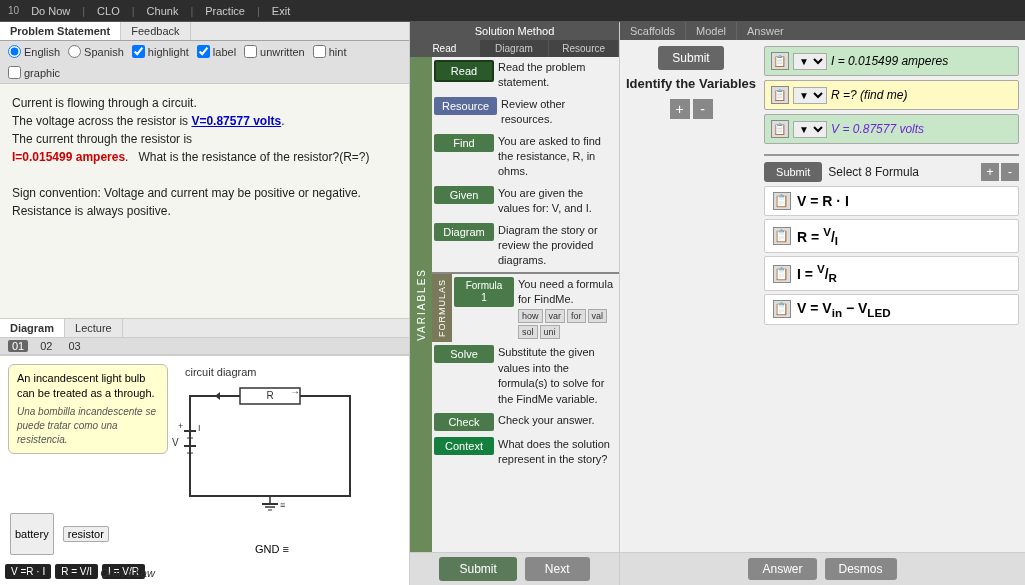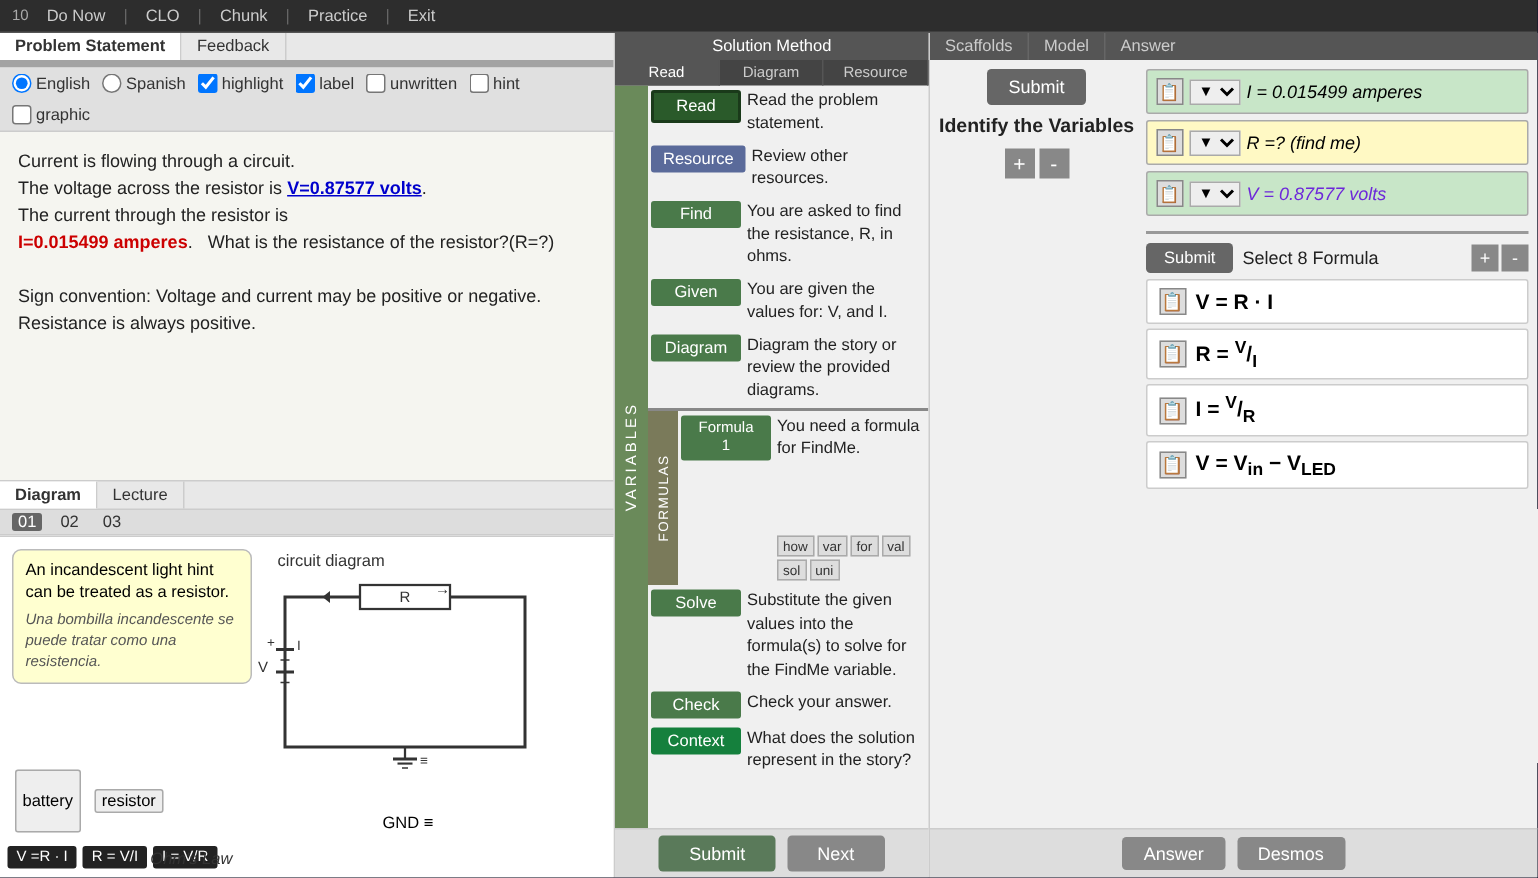--- a/index.html
+++ b/index.html
@@ -9,21 +9,21 @@
     .top-bar { display: flex; align-items: center; background: #2d2d2d; height: 22px; padding: 0 8px; gap: 12px; border-bottom: 1px solid #555; }
     .top-bar span { color: #ccc; font-size: 11px; cursor: pointer; }
     .top-bar .separator { color: #666; }
     
     
     .main-container { display: flex; height: calc(585px - 22px); }
     
     
     .left-panel { width: 410px; background: #f5f5f0; border-right: 1px solid #ccc; display: flex; flex-direction: column; }
     
-    .left-top-tabs { display: flex; background: #e8e8e8; border-bottom: 5px solid #a3a3a3; }
+    .left-top-tabs { display: flex; background: #e8e8e8; border-bottom: 1px solid #a3a3a3; }
     .left-top-tabs .tab { padding: 3px 10px; font-size: 11px; cursor: pointer; color: #333; border-right: 1px solid #ccc; }
     .left-top-tabs .tab.active { background: white; font-weight: bold; }
     
     .problem-header { display: flex; align-items: center; padding: 4px 8px; background: #e0e0e0; border-bottom: 1px solid #ccc; gap: 8px; flex-wrap: wrap; }
     .problem-header label { font-size: 11px; color: #333; display: flex; align-items: center; gap: 3px; cursor: pointer; }
     .problem-header input[type=radio], .problem-header input[type=checkbox] { cursor: pointer; }
     
     .problem-content { padding: 10px 12px; flex: 1; overflow-y: auto; font-size: 12px; color: #222; line-height: 1.5; }
     .problem-content .highlight { color: #0000cc; text-decoration: underline; font-weight: bold; }
     .problem-content .current-highlight { color: #cc0000; font-weight: bold; }
@@ -142,21 +142,21 @@
 
     <div class="diagram-numbers">
       <span class="active">01</span>
       <span>02</span>
       <span>03</span>
     </div>
 
     <div class="diagram-area" style="position:relative; height:180px; background:#fff; border-top:1px solid #ccc;">
 
       <div style="position:absolute; top:8px; left:8px; background:#ffffd0; border:1px solid #bbb; border-radius:6px; padding:6px 8px; width:160px; font-size:11px; line-height:1.4;">
-        <div>An incandescent light hint can be treated as a resistor.</div>
+        <div>An incandescent light bulb can be treated as a through.</div>
         <div style="font-size:10px; color:#555; font-style:italic; margin-top:4px;">Una bombilla incandescente se puede tratar como una resistencia.</div>
       </div>
 
       <div style="position:absolute; top:10px; left:185px; font-size:11px; color:#333;">circuit diagram</div>
 
       <svg style="position:absolute; top:30px; left:160px; width:220px; height:130px;">
 
         <rect x="30" y="10" width="160" height="100" fill="none" stroke="#333" stroke-width="2"></rect>
 
         <line x1="85" y1="10" x2="85" y2="10" stroke="#333" stroke-width="2"></line>
@@ -254,21 +254,21 @@
         <div style="display:flex; border-top:2px solid #888;">
           <div style="writing-mode:vertical-rl; background:#7a7a5a; color:white; font-size:9px; padding:2px 2px; display:flex; align-items:center; justify-content:center; min-width:20px;">
             <span style="transform:rotate(180deg); letter-spacing:1px;">FORMULAS</span>
           </div>
           <div style="flex:1; display:flex; flex-direction:column;">
 
             <div class="step-row" style="align-items:flex-start;">
               <div style="display:flex; flex-direction:column; gap:2px;">
                 <button class="step-btn formula" style="font-size:10px; line-height:1.2;">Formula<br>1</button>
               </div>
-              <div style="display:flex; flex:1; flex-direction:column;gap:48px;">
+              <div style="display:flex; flex:1; flex-direction:column;">
                 <span class="step-text">You need a formula for FindMe.</span>
 
                 <div style="display:flex; gap:2px; margin-top:2px; flex-wrap:wrap;">
                   <button class="hint-btn-sm">how</button>
                   <button class="hint-btn-sm">var</button>
                   <button class="hint-btn-sm">for</button>
                   <button class="hint-btn-sm">val</button>
                   <button class="hint-btn-sm">sol</button>
                   <button class="hint-btn-sm">uni</button>
                 </div>

